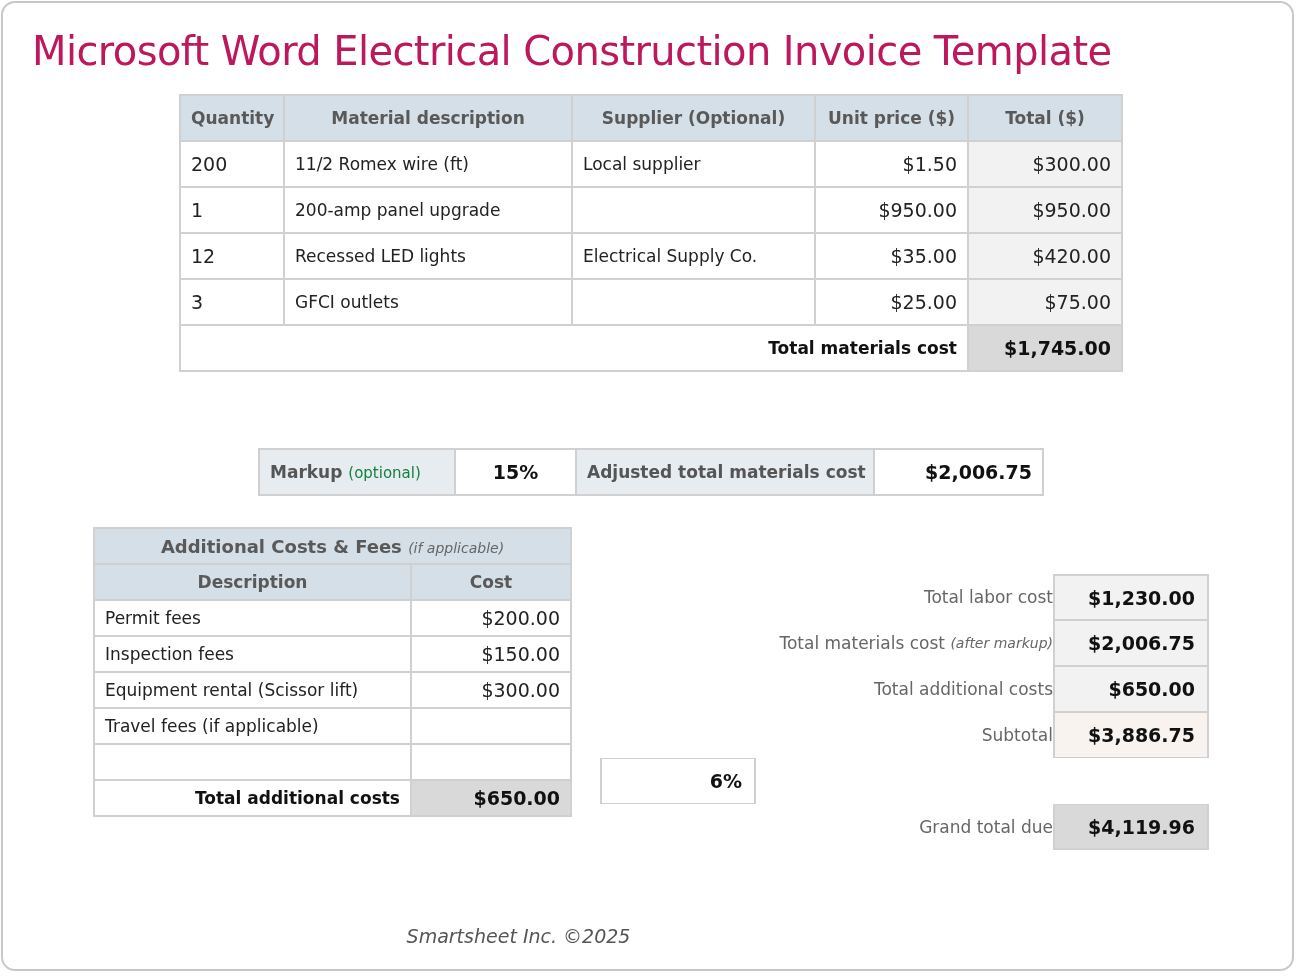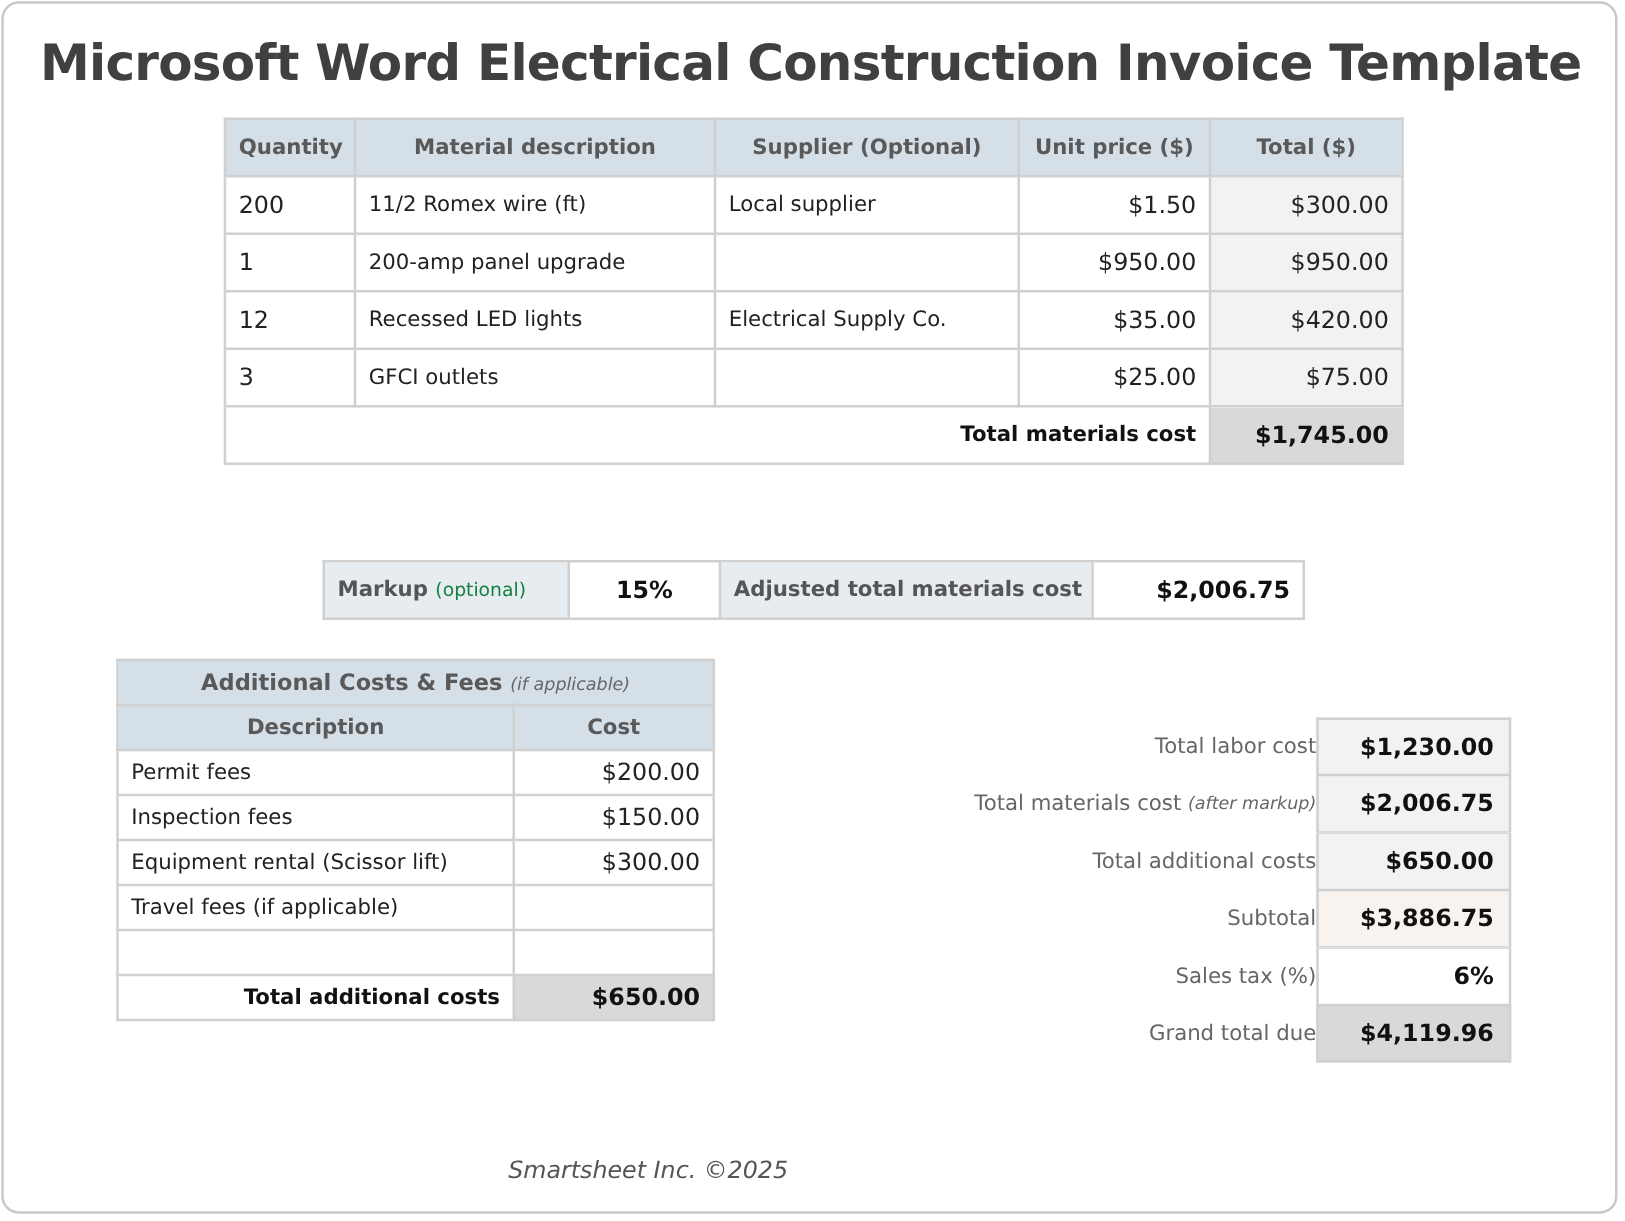--- a/index.html
+++ b/index.html
@@ -1,18 +1,18 @@
 <!DOCTYPE html>
 <html><head>
 <meta charset="utf-8">
 <style>
   html, body { margin: 0; padding: 0; background: #ffffff; }
   body { width: 1300px; height: 977px; position: relative; overflow: hidden; font-family: "DejaVu Sans", sans-serif; }
   .frame { position: absolute; left: 1px; top: 1px; width: 1293px; height: 970px; border: 2px solid #c8c8c8; border-radius: 14px; background: #ffffff; box-sizing: border-box; }
-  .title { position: absolute; left: 32px; top: 28px; font-family: "DejaVu Sans", sans-serif; font-weight: bold; font-size: 40px; color: #404040; letter-spacing: -0.6px; white-space: nowrap; }
+  .title { position: absolute; left: 32px; top: 28px; font-family: "DejaVu Sans", sans-serif; font-weight: normal; font-size: 40px; color: #be185d; letter-spacing: -0.6px; white-space: nowrap; }
   table { border-collapse: collapse; position: absolute; table-layout: fixed; }
   td, th { border: 2px solid #d0d0d0; box-sizing: border-box; font-family: "DejaVu Sans", sans-serif; padding: 0 10px; white-space: nowrap; overflow: hidden; }
   .hdr { background: #d5dfe7; color: #595959; font-weight: bold; font-size: 17px; text-align: center; }
   .cell { background: #ffffff; color: #222222; font-size: 17px; }
   .num { text-align: right; }
   .calc { background: #f2f2f2; }
   .total-val { background: #d9d9d9; font-weight: bold; color: #111; }
   .total-lbl { font-weight: bold; color: #111; text-align: right; }
   .ital { font-style: italic; font-weight: normal; font-size: 14px; }
   .light { font-weight: normal; font-size: 15px; color: #15803d; }
@@ -172,21 +172,20 @@
   </div>
   <div class="sum-row">
     <div class="sum-lbl">Total additional costs</div>
     <div class="sum-val" style="background:#f2f2f2">$650.00</div>
   </div>
   <div class="sum-row">
     <div class="sum-lbl">Subtotal</div>
     <div class="sum-val" style="background:#f8f3ef">$3,886.75</div>
   </div>
   <div class="sum-row">
-    <div class="sum-lbl">Sales tax (%)</div>
     <div class="sum-val" style="background:#ffffff">6%</div>
   </div>
   <div class="sum-row">
     <div class="sum-lbl">Grand total due</div>
     <div class="sum-val" style="background:#d9d9d9">$4,119.96</div>
   </div>
 </div>
 
 <div class="footer">Smartsheet Inc. ©2025</div>
 

